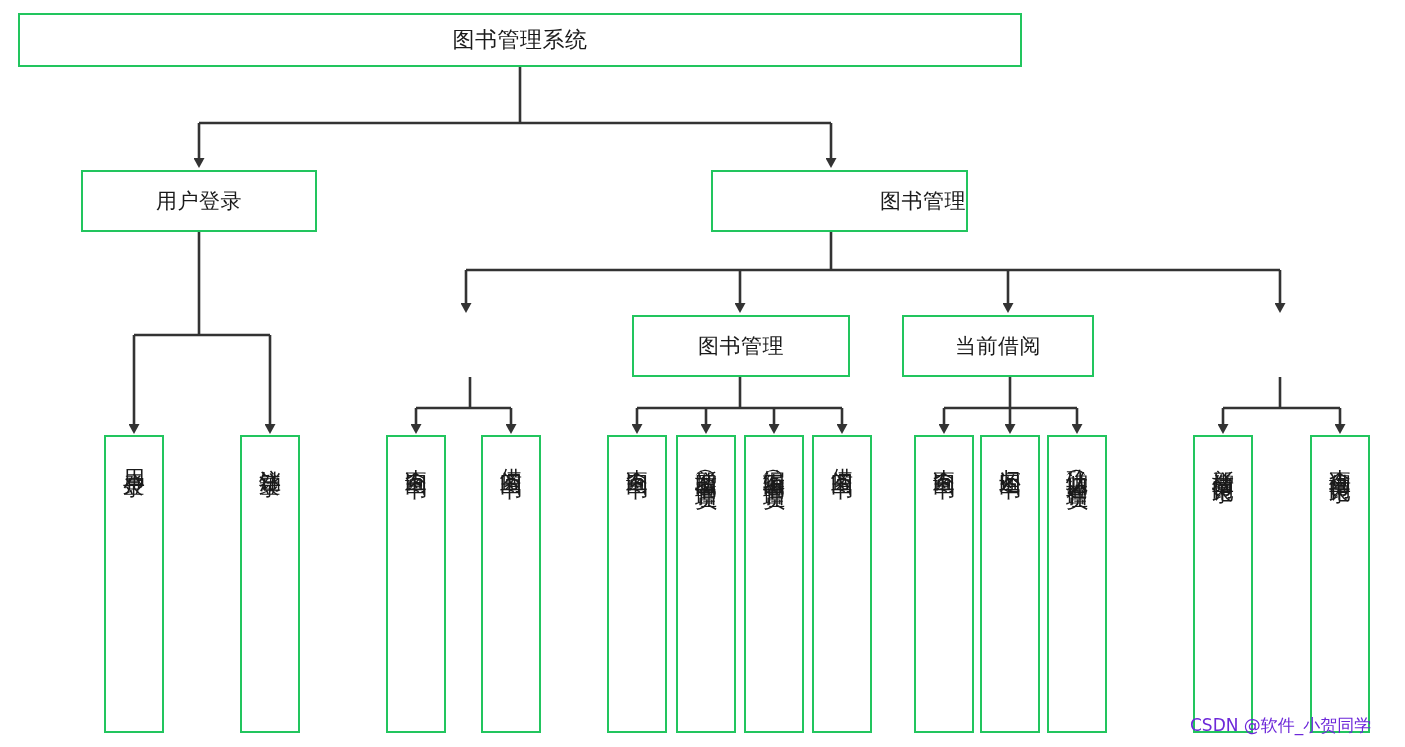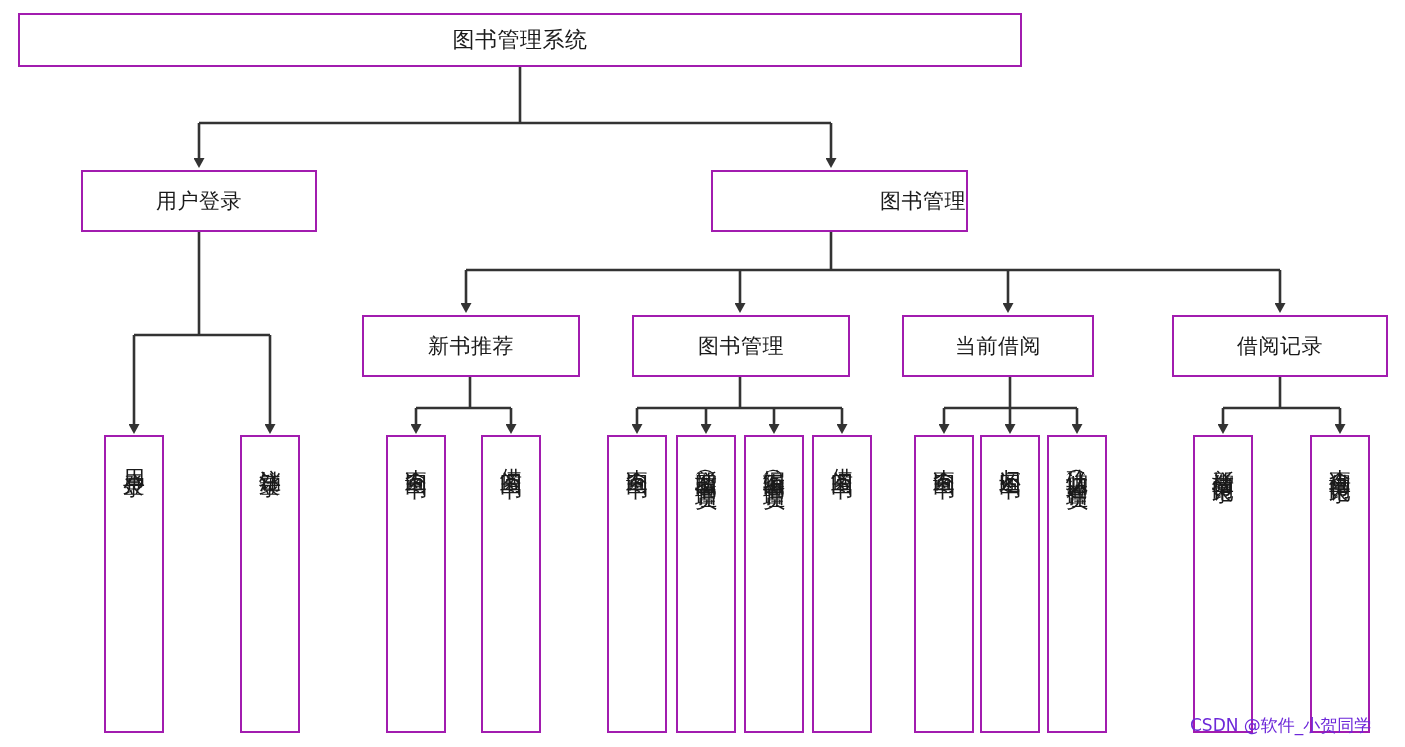--- a/index.html
+++ b/index.html
@@ -21,21 +21,21 @@
     position: absolute;
     left: 0;
     top: 0;
     width: 1405px;
     height: 747px;
     pointer-events: none;
   }
   .node {
     position: absolute;
     box-sizing: border-box;
-    border: 2px solid #a21caf;
+    border: 2px solid #22c55e;
     background: #ffffff;
     display: flex;
     align-items: center;
     justify-content: center;
     color: #1a1a1a;
     z-index: 2;
   }
   .node .lbl {
     display: block;
     text-align: center;
@@ -132,31 +132,25 @@
     <span class="lbl">图书管理系统</span>
   </div>
 
   <div class="node horiz" style="left:81px; top:170px; width:236px; height:62px;">
     <span class="lbl">用户登录</span>
   </div>
   <div class="node horiz" style="left:711px; top:170px; width:257px; height:62px;justify-content:flex-end;">
     <span class="lbl">图书管理</span>
   </div>
 
-  <div class="node horiz" style="left:362px; top:315px; width:218px; height:62px;">
-    <span class="lbl">新书推荐</span>
-  </div>
   <div class="node horiz" style="left:632px; top:315px; width:218px; height:62px;">
     <span class="lbl">图书管理</span>
   </div>
   <div class="node horiz" style="left:902px; top:315px; width:192px; height:62px;">
     <span class="lbl">当前借阅</span>
-  </div>
-  <div class="node horiz" style="left:1172px; top:315px; width:216px; height:62px;">
-    <span class="lbl">借阅记录</span>
   </div>
 
   <div class="node vert" style="left:104px; top:435px; width:60px; height:298px;">
     <span class="lbl">用户登录</span>
   </div>
   <div class="node vert" style="left:240px; top:435px; width:60px; height:298px;">
     <span class="lbl">注销登录</span>
   </div>
 
   <div class="node vert" style="left:386px; top:435px; width:60px; height:298px;">

